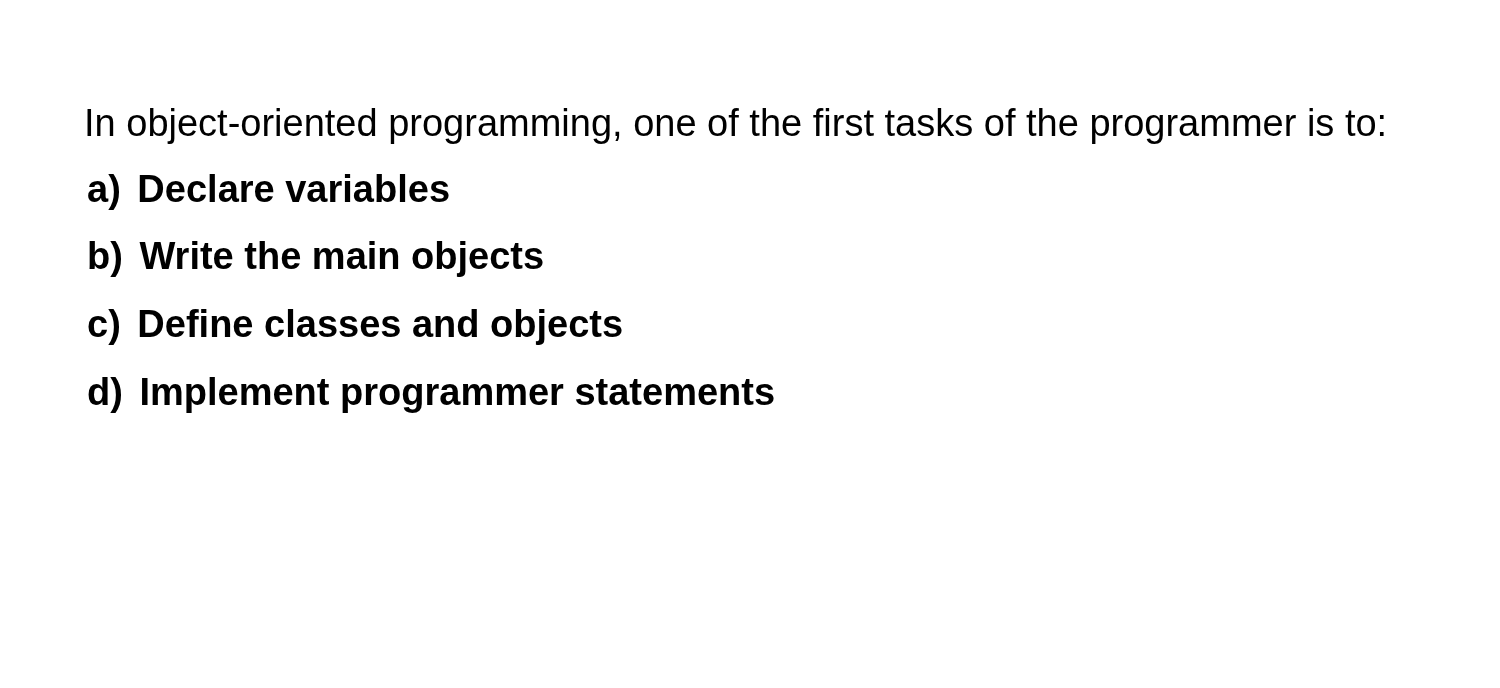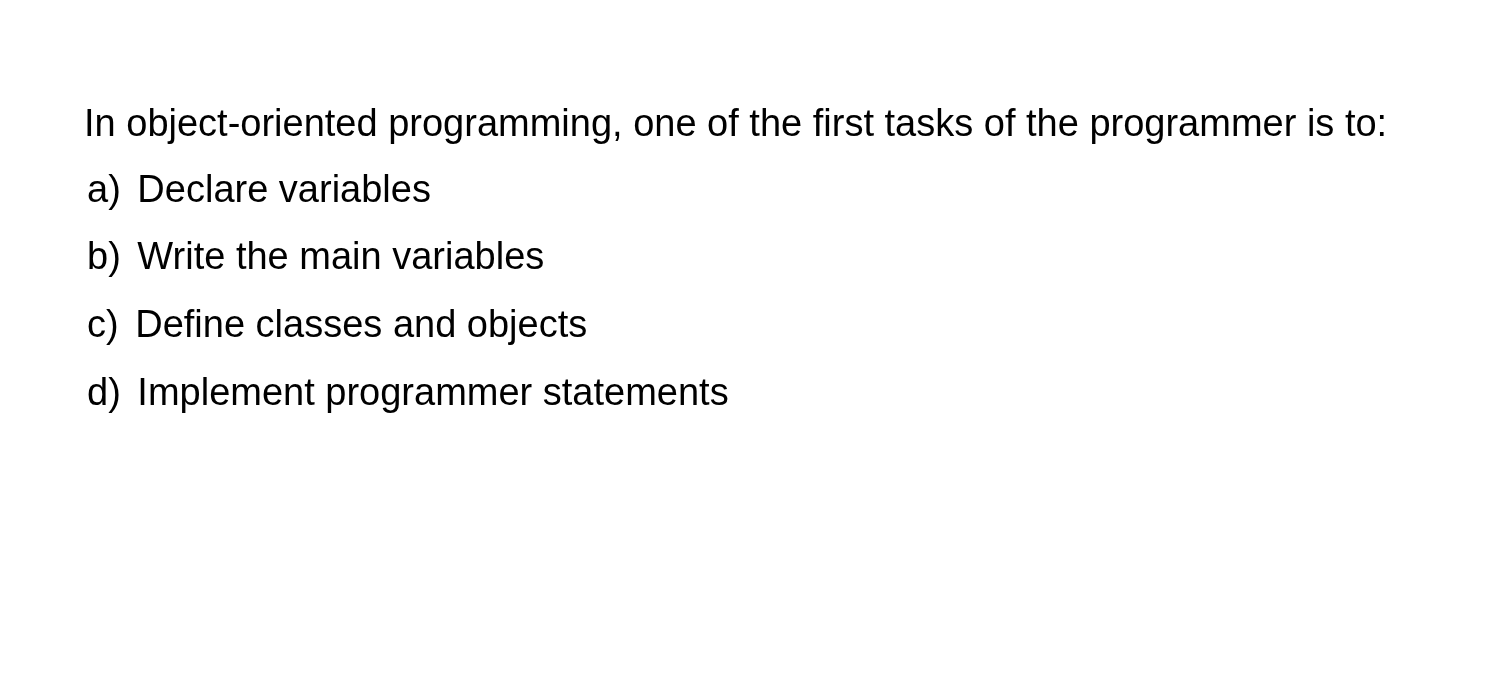--- a/index.html
+++ b/index.html
@@ -16,35 +16,36 @@
       padding: 85px 75px;
     }
     .question-text {
       font-size: 38px;
       line-height: 1.55;
       margin-bottom: 4px;
     }
     .option {
       font-size: 38px;
       line-height: 1.7;
+      font-weight: bold;
     }
   </style>
 </head>
 <body>
 
 <div class="question-text">In object-oriented programming, one of the first tasks of the programmer is to:</div>
 
 <div class="option">
   <span>a)</span>
   <span>Declare variables</span>
 </div>
 
 <div class="option">
   <span>b)</span>
-  <span>Write the main variables</span>
+  <span>Write the main objects</span>
 </div>
 
 <div class="option">
   <span>c)</span>
   <span>Define classes and objects</span>
 </div>
 
 <div class="option">
   <span>d)</span>
   <span>Implement programmer statements</span>

